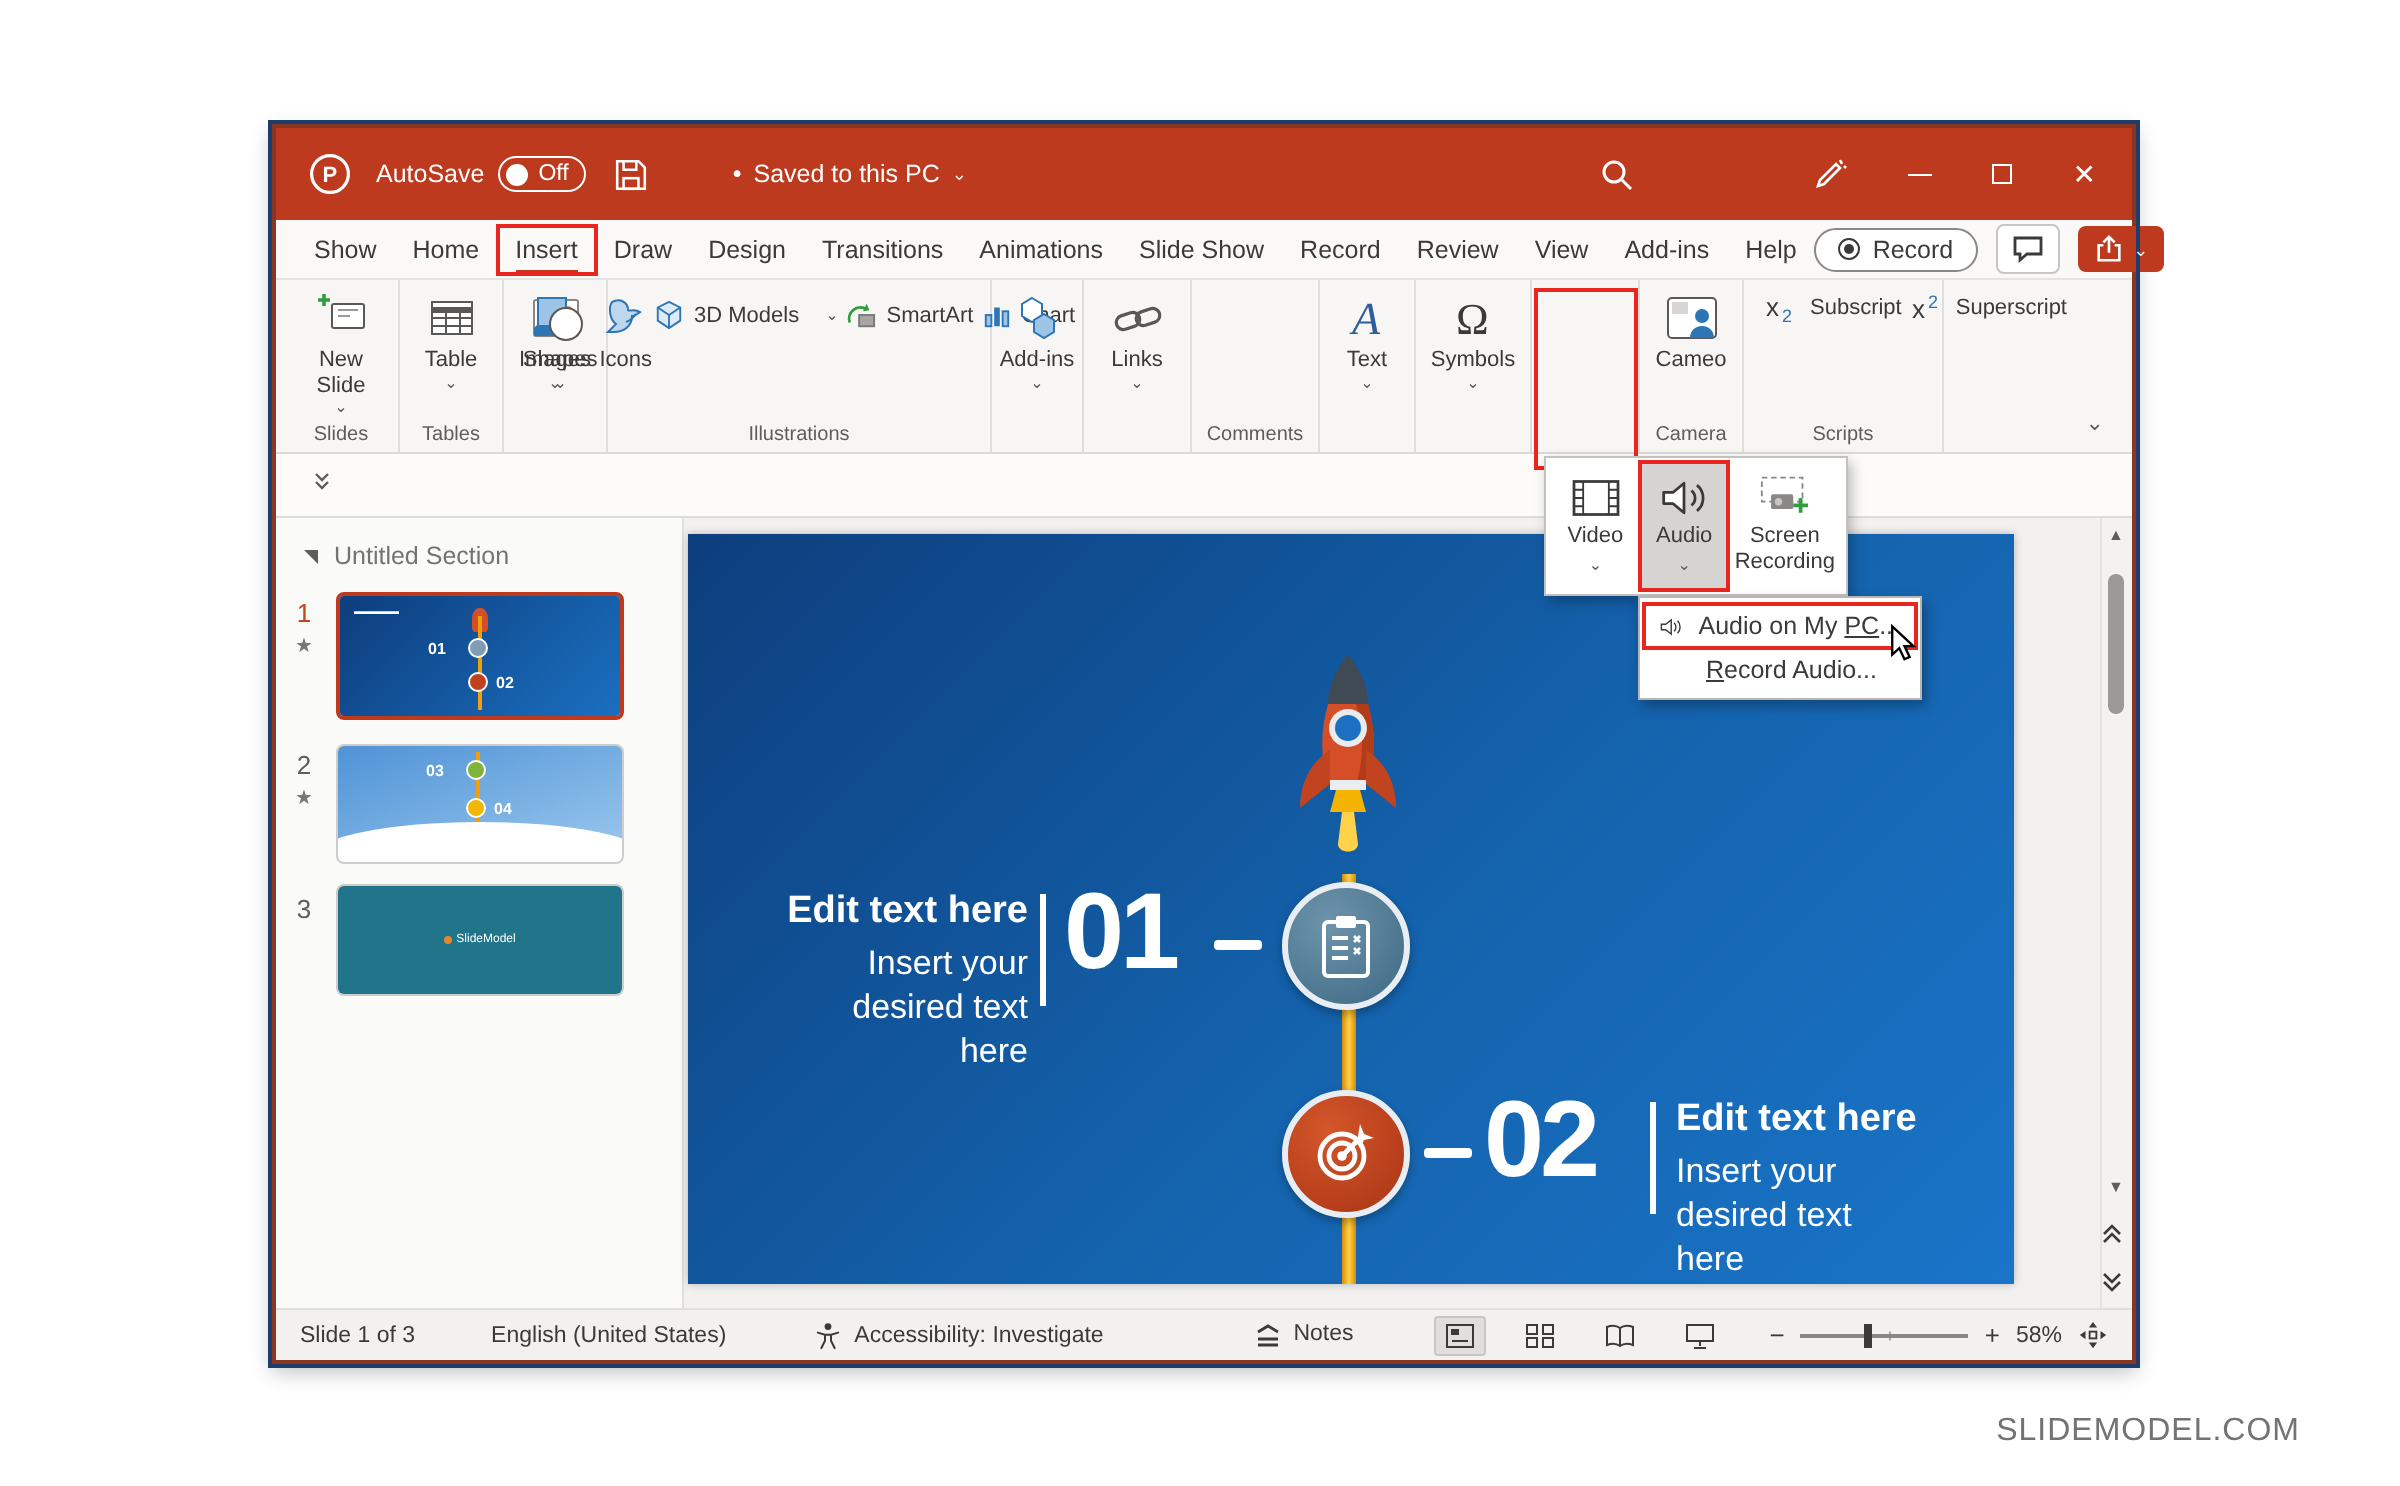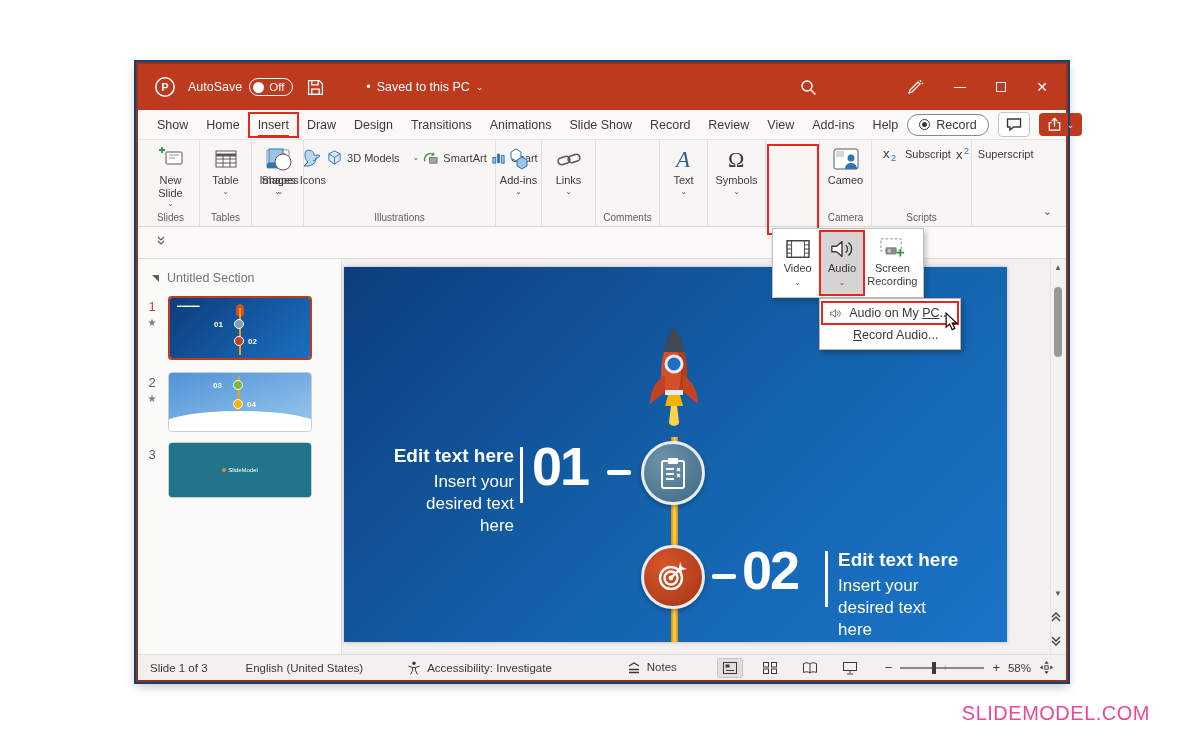--- a/index.html
+++ b/index.html
@@ -106,21 +106,21 @@
   #media-menu{position:absolute;left:634px;top:164px;width:152px;height:70px;background:#fff;border:1px solid #c3c1bf;box-shadow:2px 3px 6px rgba(0,0,0,.25);display:flex;z-index:10;padding:2px}
   .mitem{display:flex;flex-direction:column;align-items:center;padding-top:5px;font-size:11px;color:#3b3a39;text-align:center;line-height:1.15}
   .mitem .icn{height:26px;display:flex;align-items:center}
   .mitem.audio{background:#d6d4d3;outline:2px solid #e8261f;outline-offset:-1px}
   #audio-menu{position:absolute;left:681px;top:234px;width:142px;background:#fff;border:1px solid #b8b6b4;box-shadow:2px 3px 6px rgba(0,0,0,.3);z-index:11;padding:3px 2px}
   .aitem{display:flex;align-items:center;gap:8px;padding:4px 8px;font-size:12.5px;color:#3b3a39;white-space:nowrap}
   .aitem.annot{outline:2px solid #e8261f;outline-offset:-1px}
   .u{text-decoration:underline}
   #cursor{position:absolute;left:806px;top:248px;z-index:20}
   
-  #watermark{position:absolute;right:50px;bottom:18px;font-size:20px;color:#ec4899;letter-spacing:.5px}
+  #watermark{position:absolute;right:50px;bottom:18px;font-size:16px;color:#737373;letter-spacing:.5px}
   svg{display:block}
 </style>
 </head>
 <body>
 
 <div id="app">
 
   <div class="titlebar">
     <svg class="pp-logo" viewBox="0 0 22 22">
         <circle cx="11" cy="11" r="9.2" fill="none" stroke="#fff" stroke-width="1.6"></circle>

